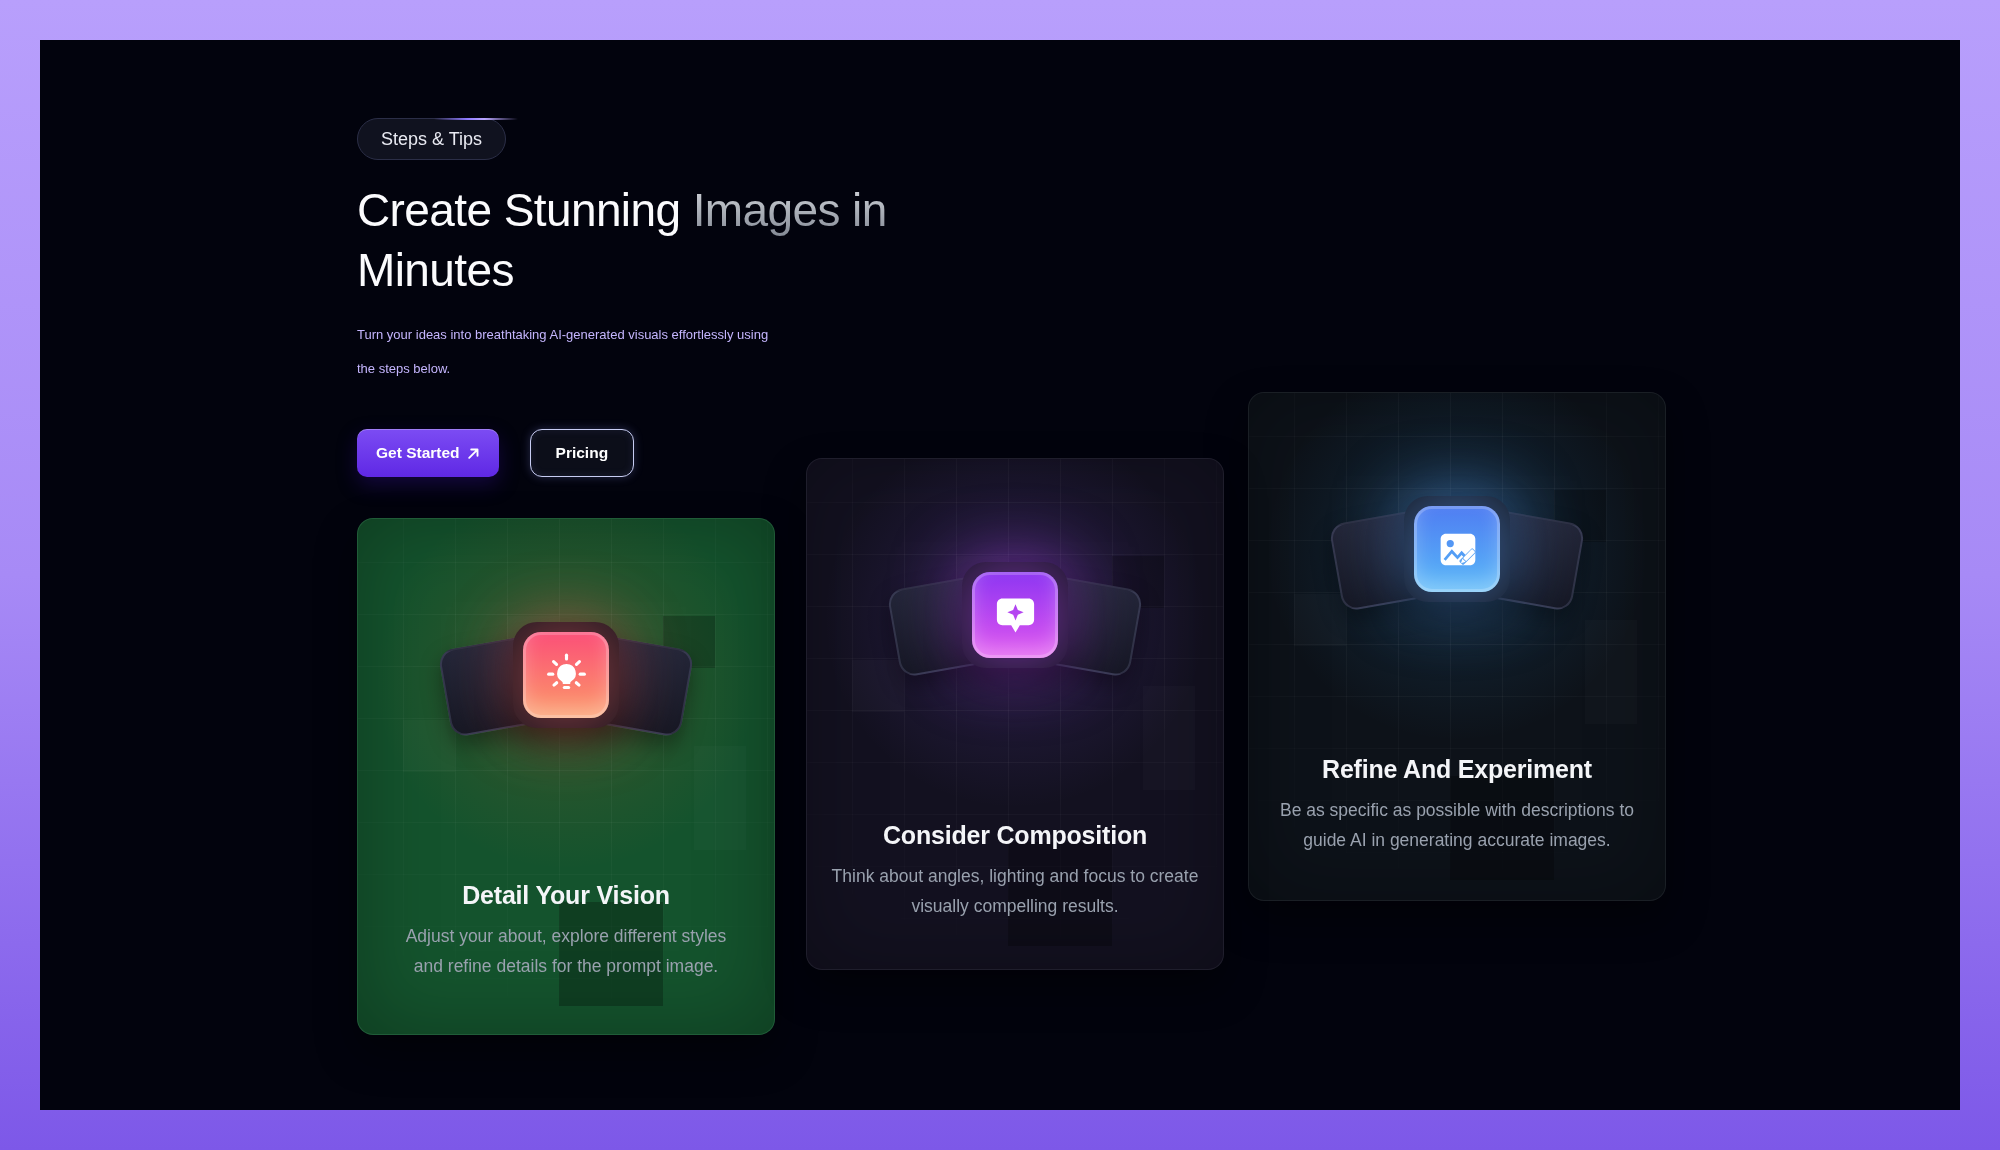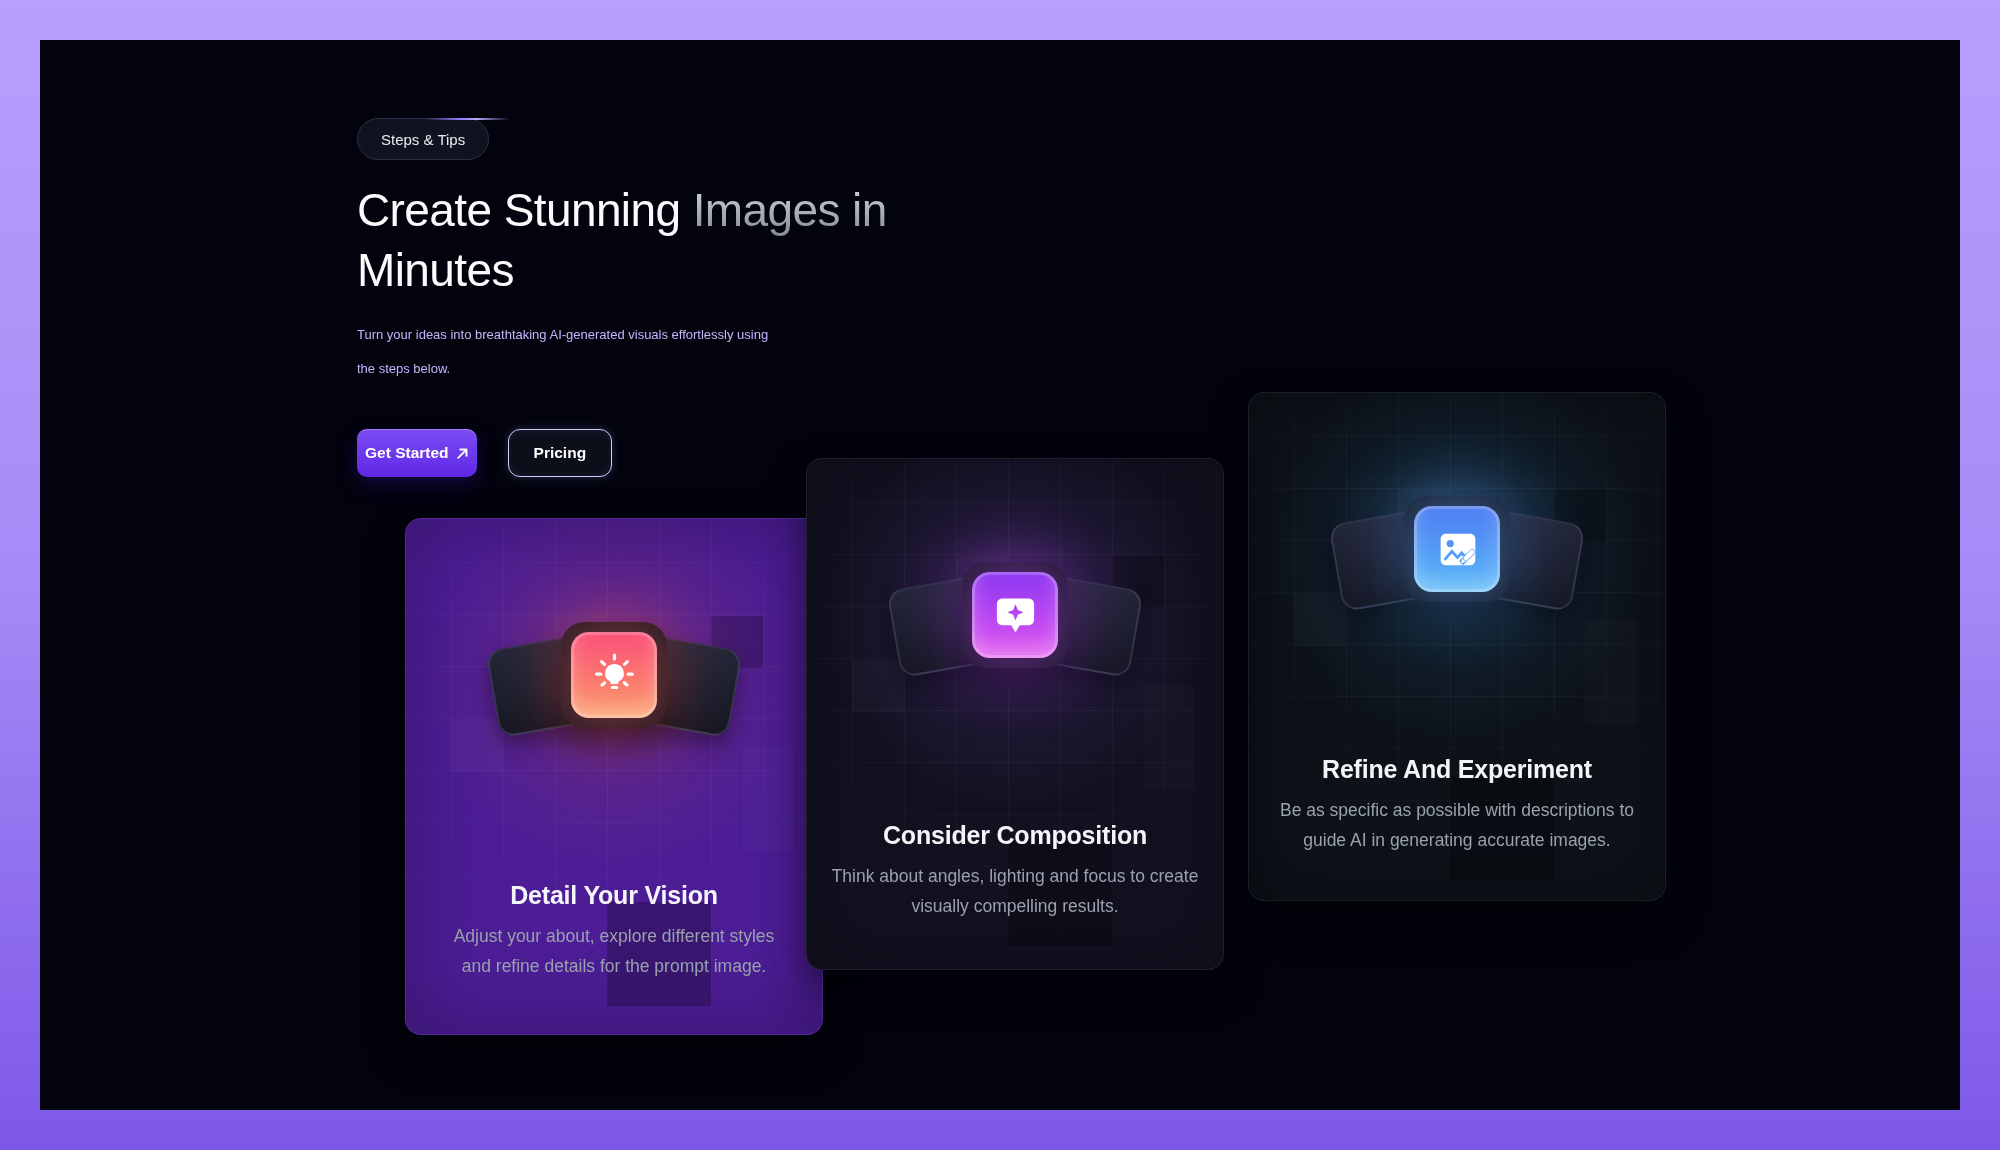--- a/index.html
+++ b/index.html
@@ -11,21 +11,21 @@
   }
   .canvas {
     position:absolute; left:40px; top:40px; right:40px; bottom:40px;
     background:var(--canvas,#02030d); overflow:hidden;
   }
 
   
   .badge {
     position:absolute; left:317px; top:78px; height:42px; padding:0 23px;
     display:flex; align-items:center; border-radius:21px;
-    background:#10121f; border:1px solid #2b2e47; color:#e9eaf2; font-size:15px;
+    background:#10121f; border:1px solid #2b2e47; color:#e9eaf2; font-size:18px;
   }
   .badge::before {
     content:""; position:absolute; top:-1px; left:52%; width:84px; height:2px; border-radius:2px;
     background:linear-gradient(90deg,transparent,#8f7bff 40%,#b9a5ff 60%,transparent);
   }
   h1.hero-title {
     position:absolute; left:317px; top:140px; width:680px;
     font-size:46px; line-height:60px; font-weight:400; letter-spacing:-0.6px; color:#fbfbfd;
   }
   h1 .muted {
@@ -36,21 +36,21 @@
   .subtitle {
     position:absolute; left:317px; top:278px; font-size:13px; line-height:34px; color:#c4b5fd;
   }
   .btn-row { position:absolute; left:317px; top:389px; display:flex; gap:31px; }
   .btn {
     height:48px; display:flex; align-items:center; justify-content:center;
     border-radius:10px; font-size:15.5px; font-weight:700; color:#ffffff; cursor:pointer;
     font-family:"Liberation Sans",sans-serif; border:none;
   }
   .btn-primary {
-    padding:0 8px; gap:7px;
+    padding:0 19px; gap:7px;
     background:linear-gradient(180deg,#7c4cf3,#5f28e5);
     box-shadow:inset 0 1px 0 rgba(255,255,255,.28), 0 8px 20px rgba(40,10,120,.45);
   }
   .btn-primary svg { display:block; }
   .btn-secondary {
     padding:1px 25px; background:#0c0e19; border-radius:12px;
     border:1.5px solid #c7ccf2;
     box-shadow:0 0 10px rgba(150,160,255,.25), inset 0 0 8px rgba(120,130,220,.12);
   }
 
@@ -142,21 +142,21 @@
         <svg width="13" height="13" viewBox="0 0 13 13" fill="none">
           <path d="M2.2 10.8 L10.2 2.8 M4.2 2.5 H10.5 V8.8" stroke="#ffffff" stroke-width="1.9" stroke-linecap="round" stroke-linejoin="round"></path>
         </svg>
       </span>
     </button>
     <button class="btn btn-secondary">
       <span>Pricing</span>
     </button>
   </div>
 
-  <div class="card card-1" style="--from: #fb4f78; --to: #fb9a68; --halo: rgba(250,95,95,0.45); --glow: rgba(236,108,44,0.17); --bg: #161117; background: #4c1d95; margin-left: 48px;">
+  <div class="card card-1" style="--from: #fb4f78; --to: #fb9a68; --halo: rgba(250,95,95,0.45); --glow: rgba(236,108,44,0.17); --bg: #161117; background: #14532d;">
     <div class="glow-layer"></div>
     <div class="grid-layer"></div>
     <div class="patch p1"></div>
     <div class="patch p2"></div>
     <div class="patch p3"></div>
     <div class="patch p4"></div>
     <div class="patch p5"></div>
     <div class="cluster">
       <div class="panel panel-left"></div>
       <div class="panel panel-right"></div>

